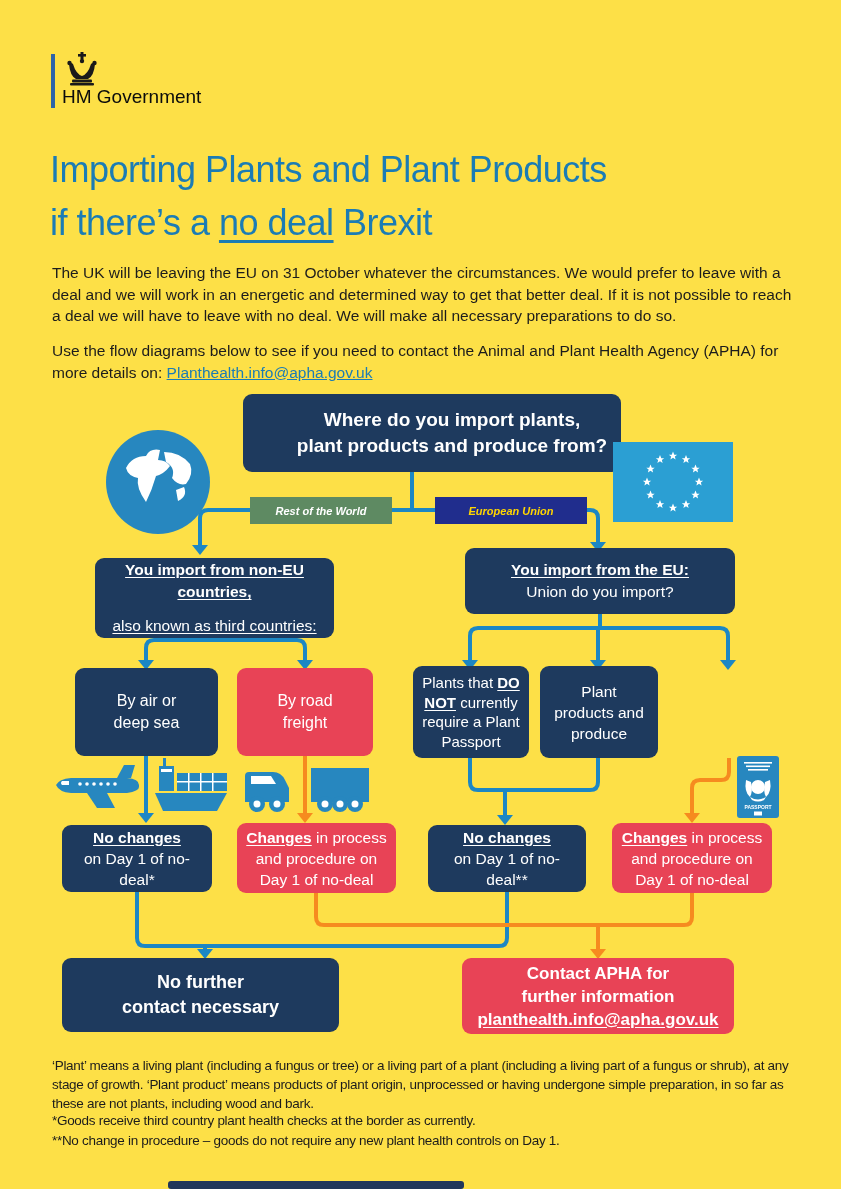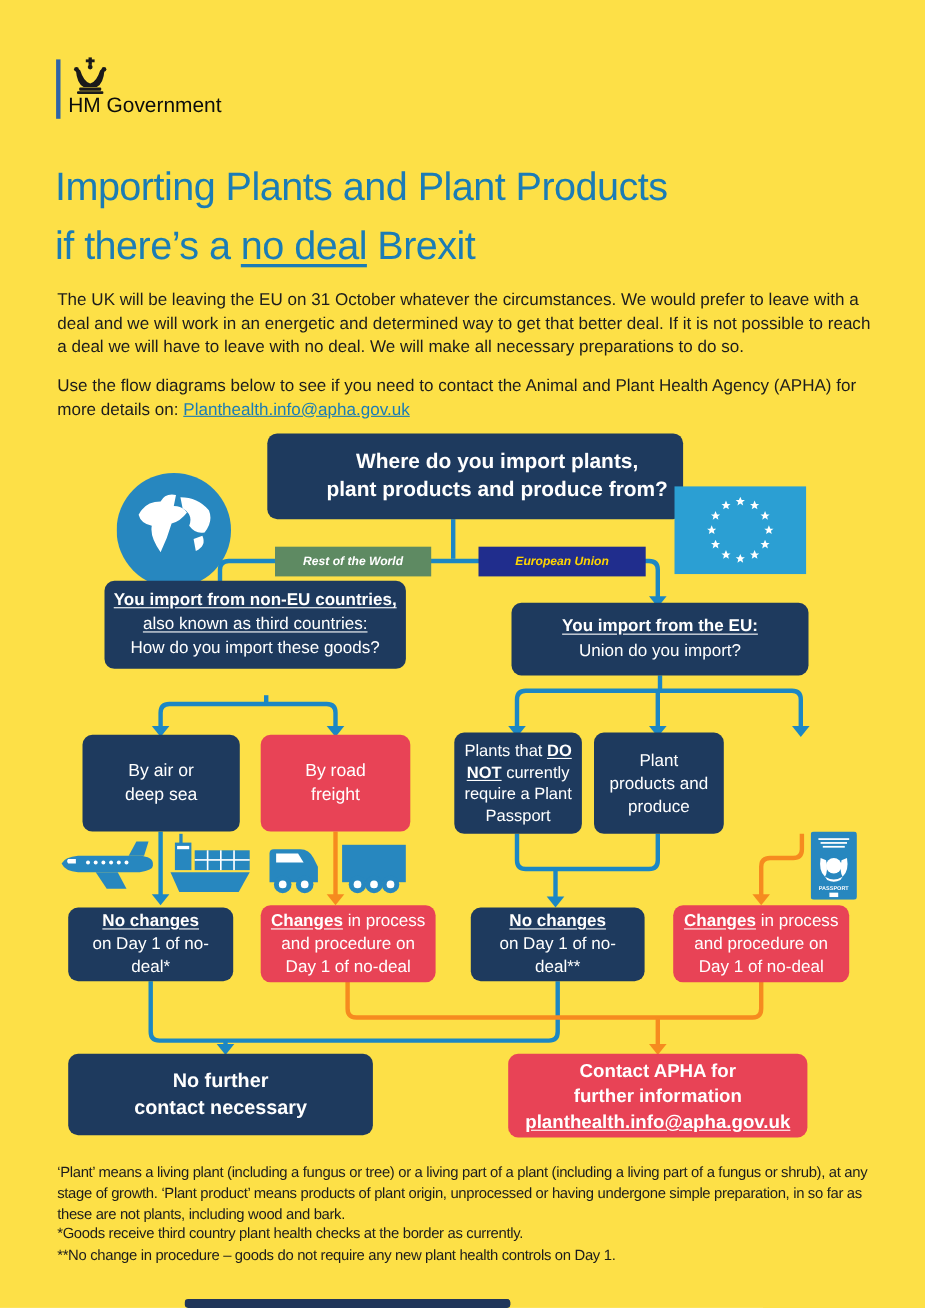--- a/index.html
+++ b/index.html
@@ -134,24 +134,23 @@
       <use href="#eustar" transform="translate(37.5,53)"></use>
       <use href="#eustar" transform="translate(34,40)"></use>
       <use href="#eustar" transform="translate(37.5,27)"></use>
       <use href="#eustar" transform="translate(47,17.5)"></use>
     </g>
   </svg>
 
   <div class="chip chip-row" style="left:250px;top:497px;width:142px;height:27px;">Rest of the World</div>
   <div class="chip chip-eu" style="left:435px;top:497px;width:152px;height:27px;">European Union</div>
 
-  <div class="box navy" style="left:95px;top:528px;width:274px;height:80px;font-size:15.5px;line-height:22px;">
+  <div class="box navy" style="left:95px;top:558px;width:239px;height:80px;font-size:15.5px;line-height:22px;gap:12px;">
     <span class="blk b u">You import from non-EU countries,</span>
     <span class="blk u">also known as third countries:</span>
-    <span class="blk">How do you import these goods?</span>
   </div>
   <div class="box navy" style="left:465px;top:548px;width:270px;height:66px;font-size:15.5px;line-height:22px;">
     <span class="blk b u">You import from the EU:</span>
     <span class="blk">Union do you import?</span>
   </div>
 
   <div class="box navy" style="left:75px;top:668px;width:143px;height:88px;font-size:16px;line-height:22px;">
     <span>By air or</span>
     <span>deep sea</span>
   </div>

